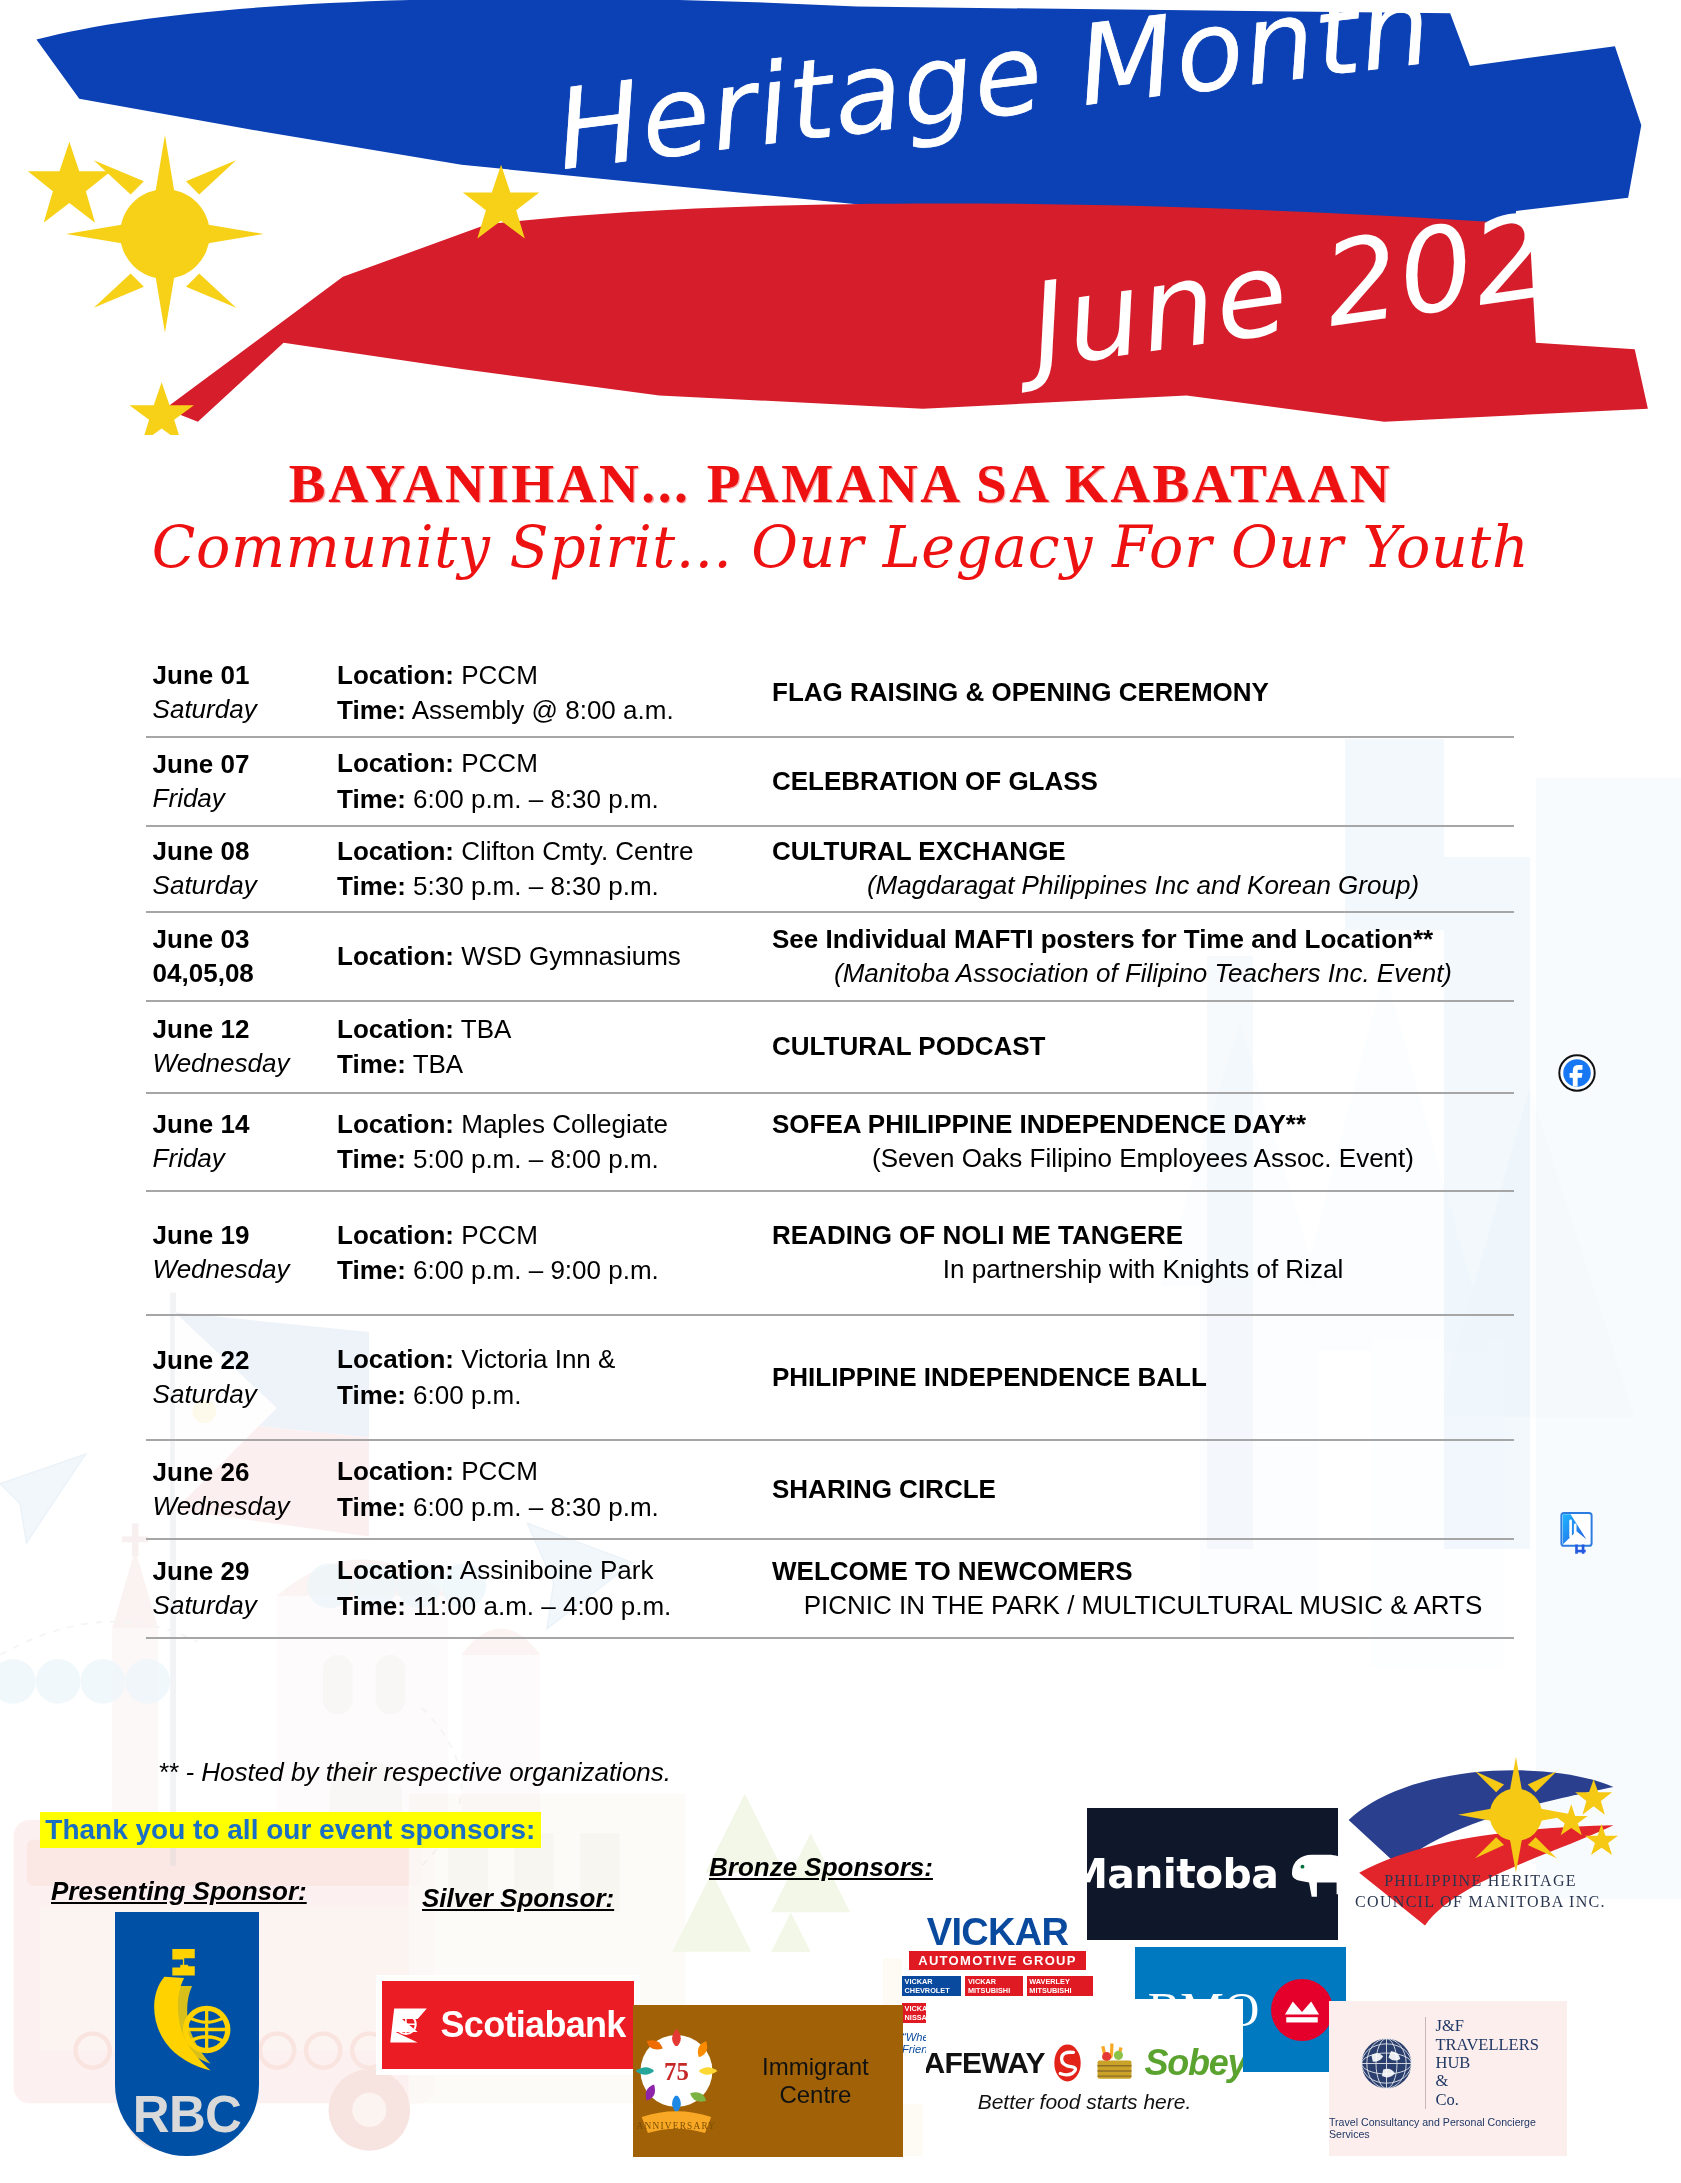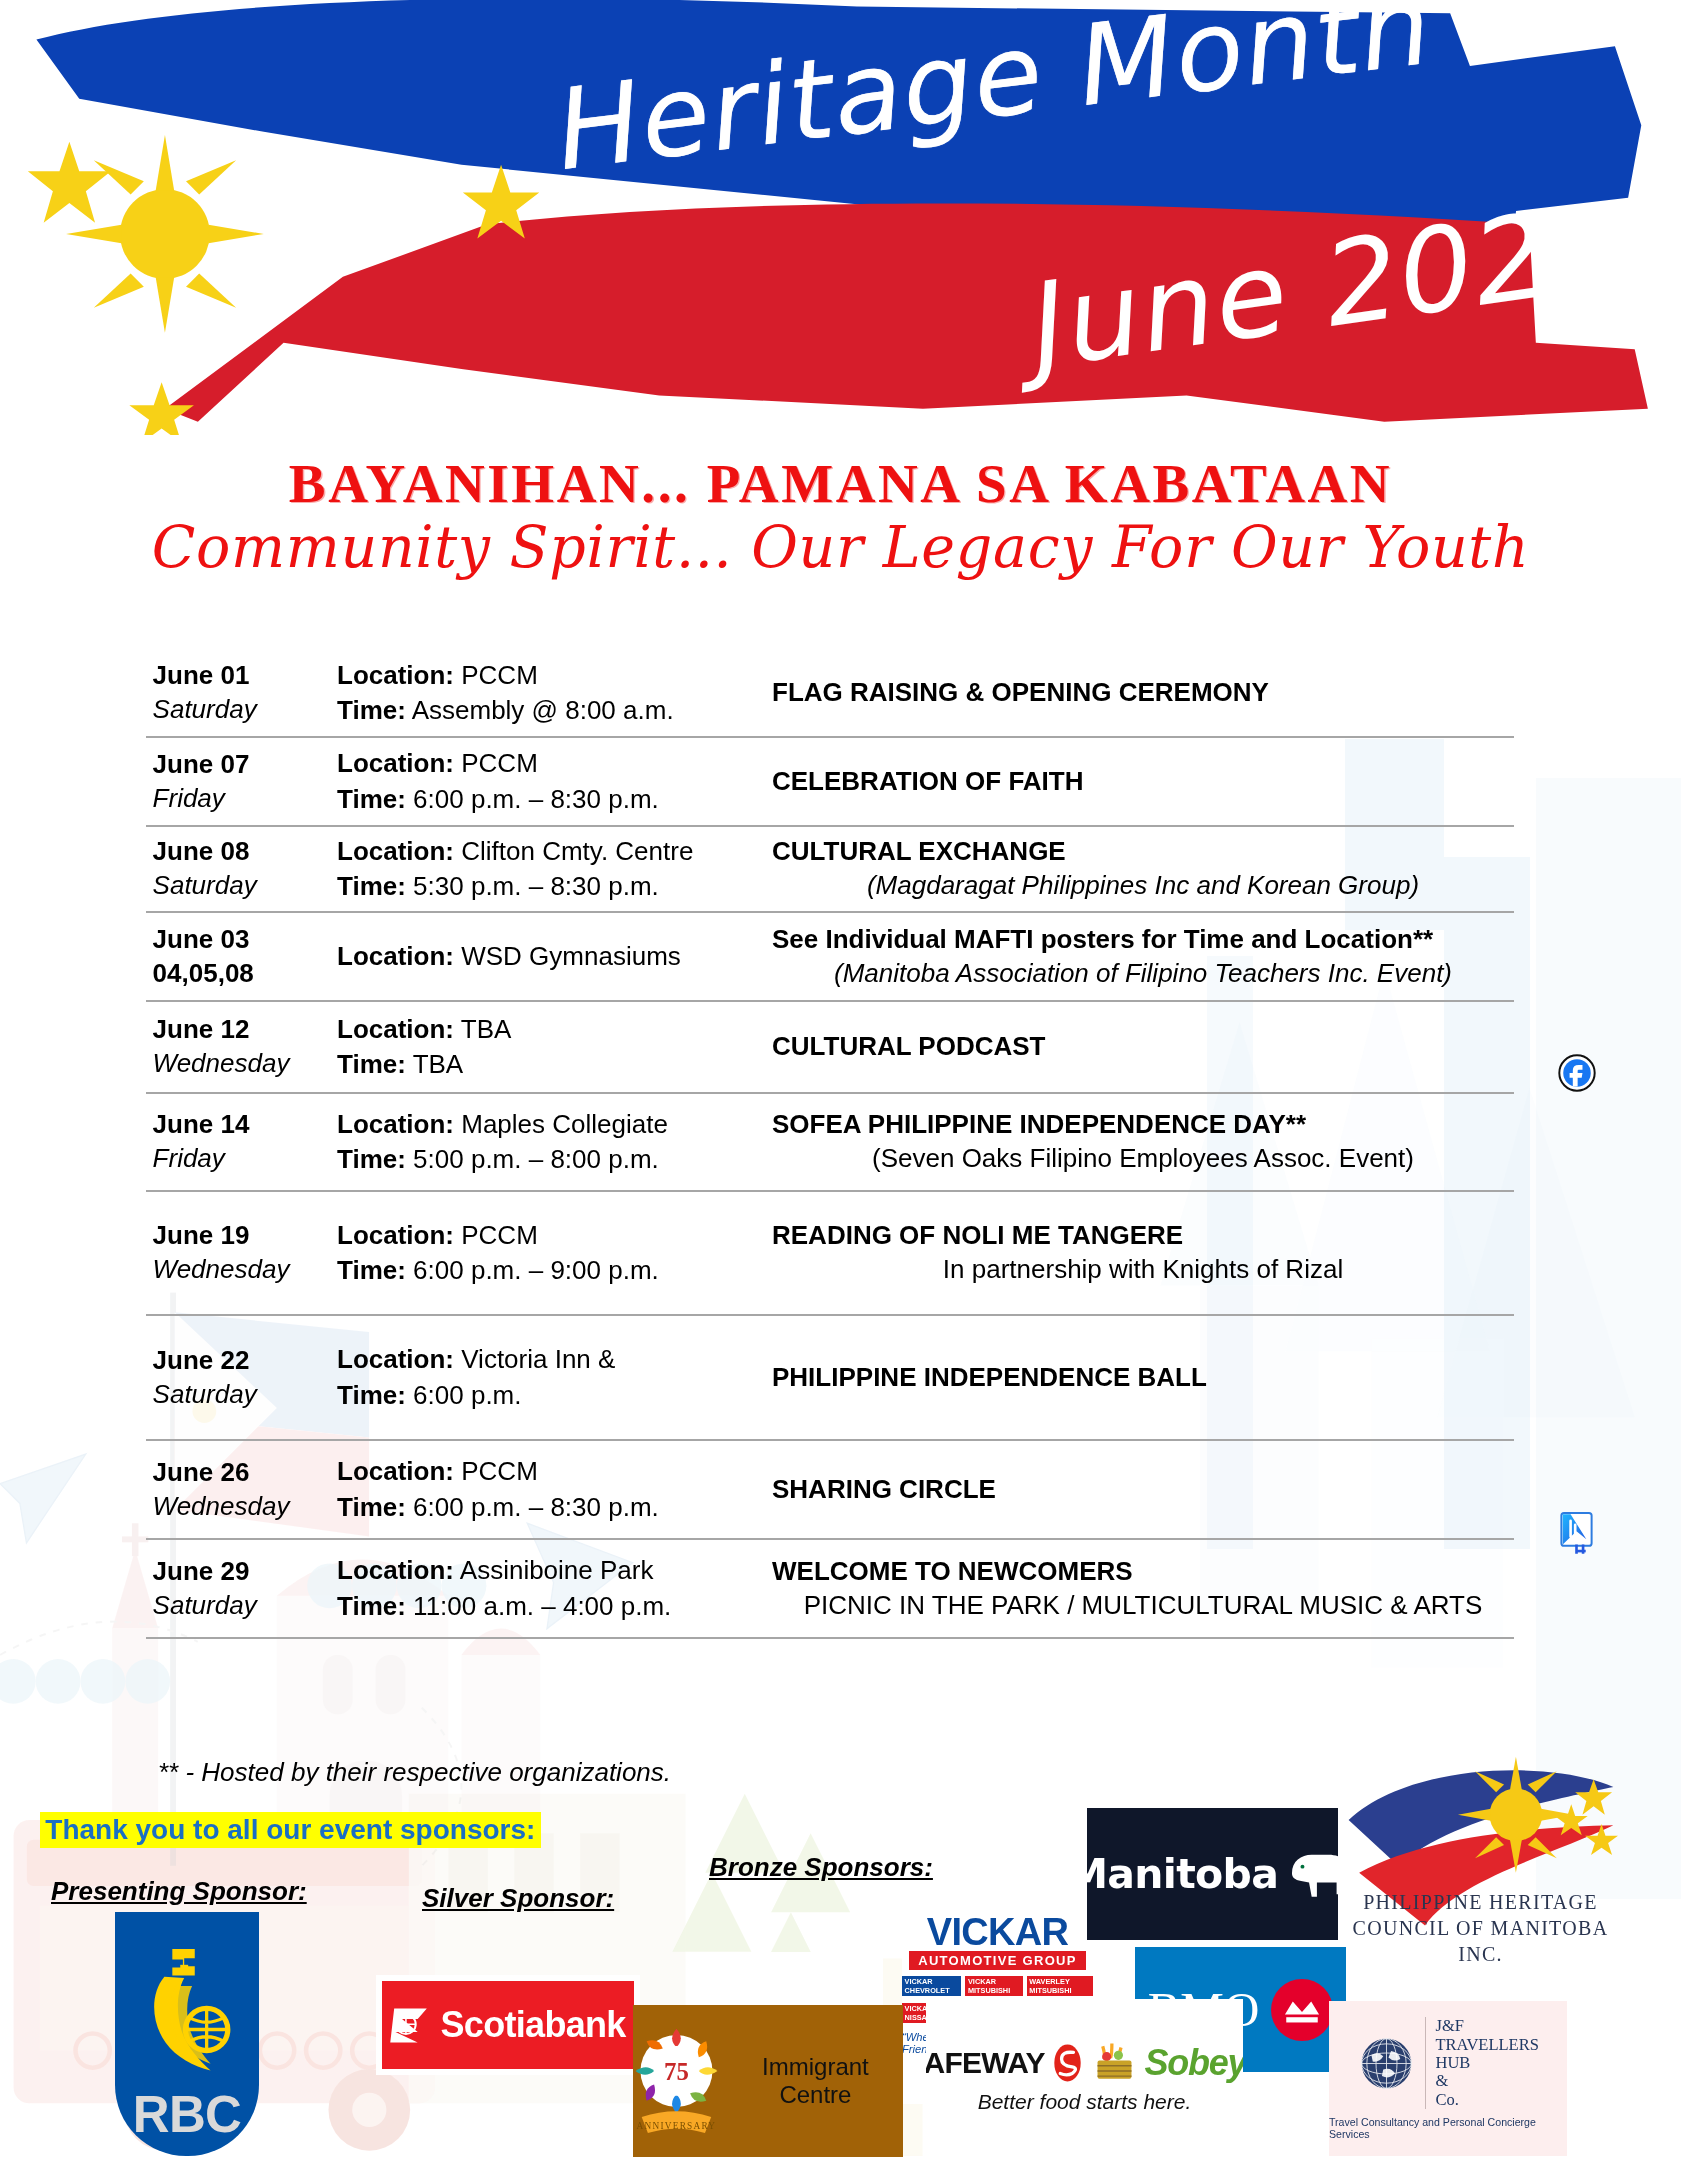--- a/index.html
+++ b/index.html
@@ -125,21 +125,21 @@
      flex-direction:column;}
   #jf-row{display:flex;align-items:center;gap:9.2px;}
   #jf-txt{font-family:"Liberation Serif",serif;color:#1f3864;font-size:16.5px;
      line-height:1.12;text-align:left;border-left:1.3px solid #c9b7b7;padding-left:9.2px;}
   #jf-tag{font-size:10.6px;color:#1f3864;margin-top:6.6px;}
 
   
   #logo-phcm{position:absolute;left:1339px;top:1741px;width:284px;height:191px;z-index:6;}
   #phcm-txt{position:absolute;left:1332px;top:1871px;width:297px;z-index:6;
      text-align:center;font-family:"Liberation Serif",serif;color:#2a3550;
-     font-size:20px;letter-spacing:1.3px;line-height:1.3;margin-top:18px;}
+     font-size:16px;letter-spacing:1.3px;line-height:1.3;}
 
   
   #rail{position:absolute;right:0;top:0;width:158px;height:2183px;z-index:5;}
   #fb-icon{position:absolute;left:1558px;top:1054px;width:38px;height:38px;z-index:5;}
   #mail-icon{position:absolute;left:1556px;top:1509px;width:41px;height:46px;z-index:5;}
 </style>
 </head>
 <body>
 
 <div id="bg-art">
@@ -289,21 +289,21 @@
   <div class="row" style="height:89px">
     <div class="c-date">
       <div class="d-day">June 07</div>
       <div class="d-wd">Friday</div>
     </div>
     <div class="c-loc">
       <div class="lt"><b>Location:</b> <span>PCCM</span></div>
       <div class="lt"><b>Time:</b> <span>6:00 p.m. – 8:30 p.m.</span></div>
     </div>
     <div class="c-ev">
-      <div class="ev-t">CELEBRATION OF FAITH</div>
+      <div class="ev-t">CELEBRATION OF GLASS</div>
     </div>
   </div>
 
   <div class="row" style="height:86px">
     <div class="c-date">
       <div class="d-day">June 08</div>
       <div class="d-wd">Saturday</div>
     </div>
     <div class="c-loc">
       <div class="lt"><b>Location:</b> <span>Clifton Cmty. Centre</span></div>

